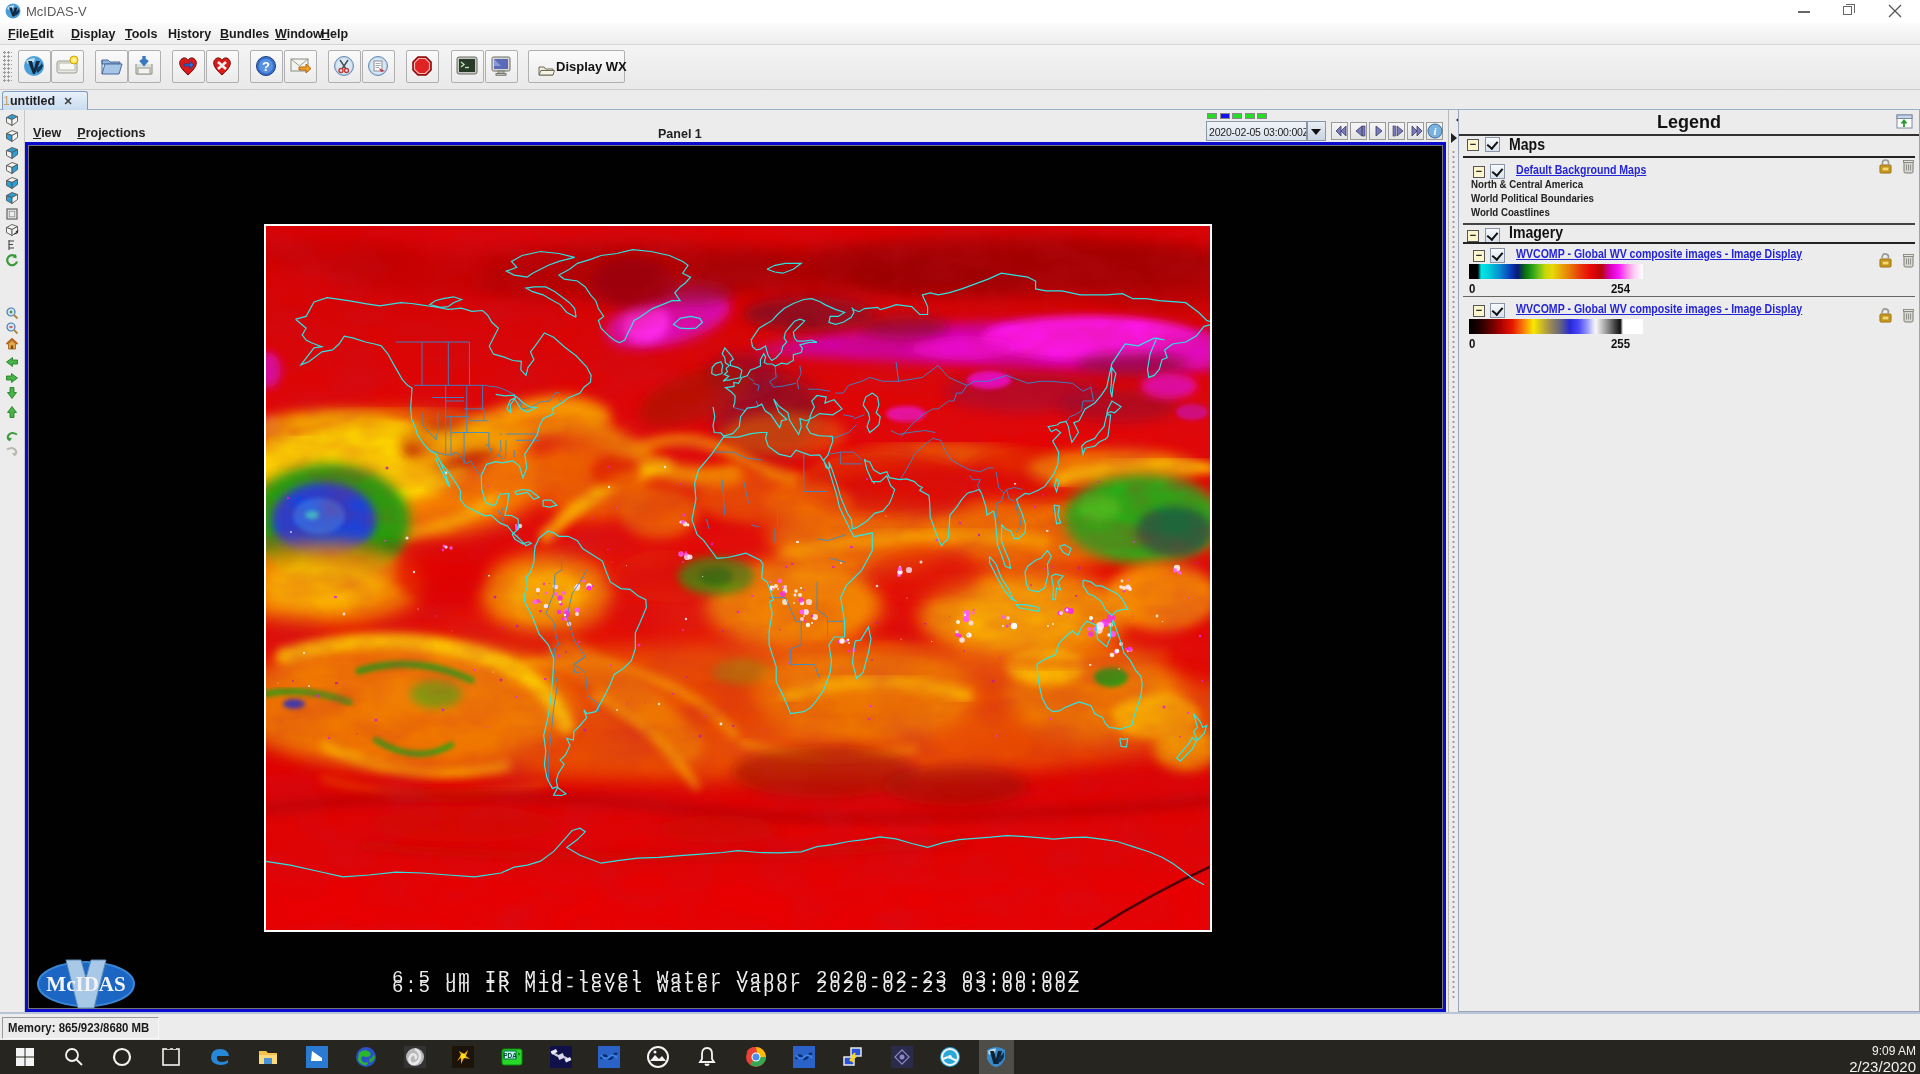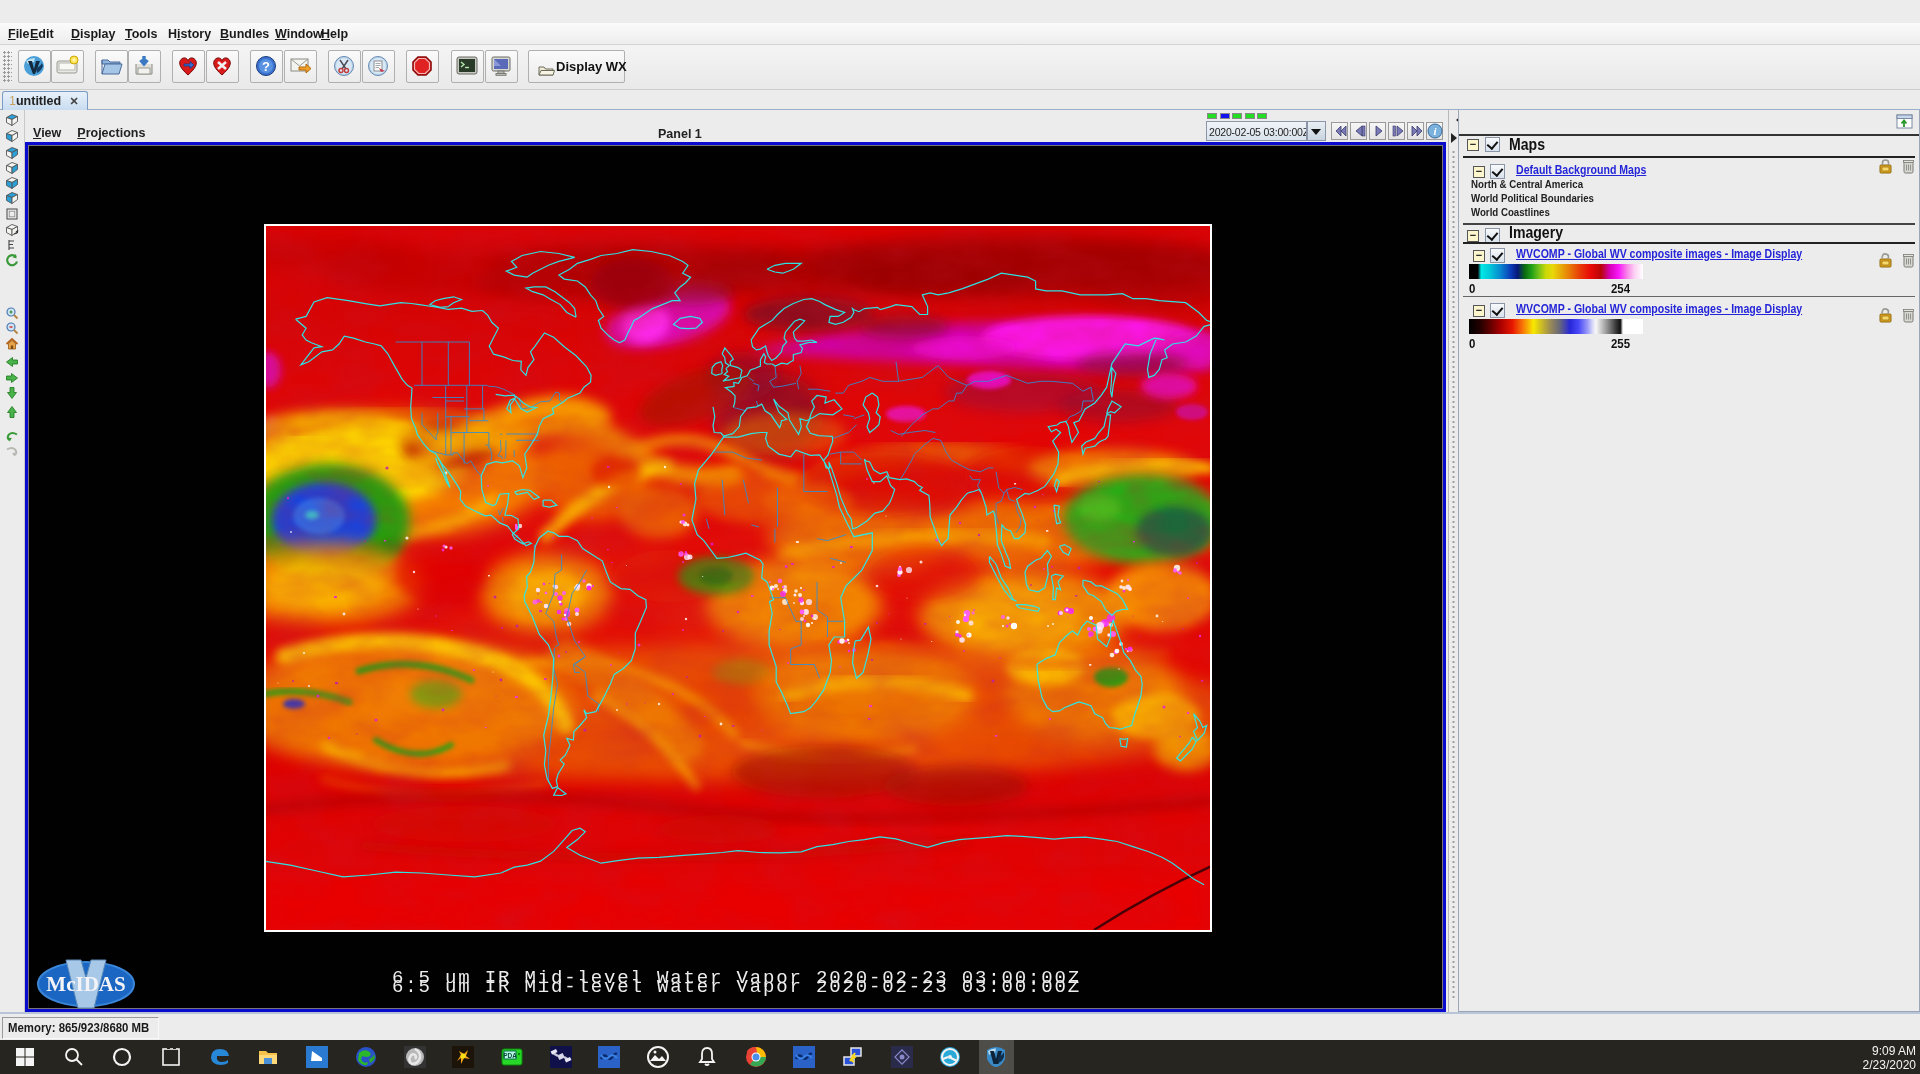--- a/index.html
+++ b/index.html
@@ -5,21 +5,21 @@
 .abs{position:absolute}
 #page{position:relative;width:1920px;height:1074px;background:#ececec}
 #titlebar{position:absolute;left:0;top:0;width:1920px;height:23px;background:#ffffff;z-index:40}
 #menubar{position:absolute;left:0;top:23px;width:1920px;height:22px;background:linear-gradient(#fbfbfb,#ededed);border-bottom:1px solid #d4d4d4;z-index:40}
 .menuitem{position:absolute;top:4px;font-size:12.5px;font-weight:bold;color:#1a1a1a}
 .menuitem u{text-decoration:underline}
 #toolbar{position:absolute;left:0;top:45px;width:1920px;height:45px;background:linear-gradient(#f4f4f4,#e9e9e9);border-bottom:1px solid #cccccc;z-index:40}
 .tbtn{position:absolute;top:5px;width:33px;height:33px;background:linear-gradient(#fafafa,#ebebeb);border:1px solid #b0b0b0;border-radius:2px}
 .tbtn svg{position:absolute;left:3px;top:3px}
 #tabbar{position:absolute;left:0;top:90px;width:1920px;height:20px;background:#ececec;border-bottom:1px solid #9ab0c8;z-index:30}
-#tab1{position:absolute;left:2px;top:91px;width:86px;height:19px;background:linear-gradient(#e8f1fa,#c8dcf0);border:1px solid #7a9cc4;border-bottom:none;border-radius:3px 3px 0 0;font-size:12.5px;font-weight:bold;color:#222;padding-left:6px;padding-top:2px;z-index:31;white-space:nowrap}
+#tab1{position:absolute;left:2px;top:91px;width:86px;height:19px;background:linear-gradient(#e8f1fa,#c8dcf0);border:1px solid #7a9cc4;border-bottom:none;border-radius:3px 3px 0 0;font-size:12.5px;font-weight:bold;color:#222;padding-top:2px;z-index:31;white-space:nowrap}
 #lefttools{position:absolute;left:0;top:110px;width:25px;height:902px;background:#ececec;border-right:1px solid #c8c8c8}
 #panelhdr{position:absolute;left:26px;top:110px;width:1422px;height:32px;background:#ececec}
 #vpmenus{position:absolute;left:7px;top:16px;font-size:12.5px;font-weight:bold;color:#222}
 #vpmenus span{margin-right:16px}
 #panel1lbl{position:absolute;left:632px;top:17px;font-size:12.5px;font-weight:bold;color:#222}
 #bluepanel{position:absolute;left:25px;top:142px;width:1421px;height:870px;background:#0b0bcd}
 #blackpanel{position:absolute;left:3px;top:3px;width:1415px;height:864px;background:#010101;border:1px solid #777}
 #legendsplit{position:absolute;left:1448px;top:105px;width:10px;height:907px;background:#ececec;border-left:1px solid #b8b8b8}
 #legend{position:absolute;left:1458px;top:105px;width:462px;height:907px;background:#ececec;border:1px solid #9aa6b8}
 #statusbar{position:absolute;left:0;top:1012px;width:1920px;height:28px;background:#ececec;border-top:2px solid #b8c4d8}
@@ -27,20 +27,35 @@
 #taskbar{position:absolute;left:0;top:1040px;width:1920px;height:34px;background:#26251f}
 .tico{position:absolute;top:5px;width:24px;height:24px}
 .legrow{position:absolute;font-size:12px;font-weight:bold;color:#111;white-space:nowrap;transform:scaleX(0.88);transform-origin:0 0}
 .leglink{color:#2525d8;text-decoration:underline}
 .minus{position:absolute;width:12px;height:12px;background:#fdf6cd;border:1px solid #555;font-size:11px;line-height:9px;text-align:center;color:#222;font-weight:bold}
 .chk{position:absolute;width:15px;height:15px;background:linear-gradient(#f8fafc,#d8e2ec);border:1px solid #8a96a8}
 .chk:after{content:"";position:absolute;left:3px;top:1px;width:5px;height:8px;border:solid #111;border-width:0 2px 2px 0;transform:rotate(40deg)}
 .annot{position:absolute;width:1415px;text-align:center;color:#ededed;font-family:"Liberation Mono",monospace;font-size:19px;letter-spacing:1.85px;white-space:pre}
 </style></head><body>
 <div id="page">
+    <div id="titlebar">
+      <div class="abs" style="left:5px;top:3px"><svg width="16" height="16" viewBox="0 0 16 16" style="">
+          <circle cx="8" cy="8" r="7.5" fill="#4a9fd8"></circle>
+          <path d="M2 5 Q5 2 9 2.5 L8 5.5 Q5 5.5 4 7 Z" fill="#c8e4f4"></path>
+          <path d="M4 4.5 L7 4.5 L8 10 L9.5 4.5 L12.5 4.5 L9.5 13.5 L7.5 13.5 Z" fill="#10263c"></path>
+          <path d="M9.5 9 Q12.5 8.5 14 5.5 L14.5 8.5 Q13 12 10.5 13 Z" fill="#0e3054"></path>
+        </svg></div>
+      <div class="abs" style="left:26px;top:4px;font-size:13px;color:#5a5a5a">McIDAS-V</div>
+      <div class="abs" style="left:1798px;top:11px;width:12px;height:1.5px;background:#666"></div>
+      <div class="abs" style="left:1843px;top:6px;width:9px;height:9px;border:1.5px solid #666"></div>
+      <div class="abs" style="left:1846px;top:4px;width:9px;height:9px;border-top:1.5px solid #666;border-right:1.5px solid #666"></div>
+      <div class="abs" style="left:1886px;top:2px"><svg width="18" height="18" viewBox="0 0 18 18" style="">
+          <path d="M3 3 L15 15 M15 3 L3 15" stroke="#555" stroke-width="1.3"></path>
+        </svg></div>
+    </div>
     <div id="menubar">
       <div class="menuitem" style="left:8px"><u>F</u>ile</div>
       <div class="menuitem" style="left:30px"><u>E</u>dit</div>
       <div class="menuitem" style="left:71px"><u>D</u>isplay</div>
       <div class="menuitem" style="left:125px"><u>T</u>ools</div>
       <div class="menuitem" style="left:168px">H<u>i</u>story</div>
       <div class="menuitem" style="left:220px"><u>B</u>undles</div>
       <div class="menuitem" style="left:275px"><u>W</u>indow</div>
       <div class="menuitem" style="left:321px"><u>H</u>elp</div>
     </div>
@@ -749,20 +764,21 @@
             <text x="50" y="33" text-anchor="middle" font-family="Liberation Serif" font-size="21" font-weight="bold" fill="#f4f4f8">McIDAS</text>
           </svg></div>
       </div>
     </div>
     <div id="legendsplit">
       <div class="abs" style="left:2px;top:10px;width:0;height:0;border:5px solid transparent;border-right:6px solid #222"></div>
       <div class="abs" style="left:2px;top:28px;width:0;height:0;border:5px solid transparent;border-left:6px solid #222"></div>
       <div class="abs" style="left:3px;top:45px;width:3px;height:850px;background-image:radial-gradient(circle at 1.5px 2px,#9a9a9a 1px,transparent 1.2px);background-size:3px 5px"></div>
     </div>
     <div id="legend">
+      <div style="position:absolute;left:0px;top:6px;width:460px;text-align:center;font-size:18px;font-weight:bold;color:#111">Legend</div>
       <div class="abs" style="left:437px;top:8px"><svg width="17" height="17" viewBox="0 0 17 17" style="">
           <rect x="1" y="1" width="15" height="13" fill="#fff" stroke="#7a8aa0"></rect>
           <rect x="1" y="1" width="15" height="3.5" fill="#c8d8ec" stroke="#7a8aa0"></rect>
           <path d="M8 13 L8 7 M5.5 9.5 L8 6.5 L10.5 9.5" stroke="#2a9a2a" stroke-width="1.8" fill="none"></path>
         </svg></div>
       <div class="abs" style="left:0px;top:28px;width:460px;height:1.5px;background:#333"></div>
       <div class="minus" style="left:8px;top:33px">−</div>
       <div class="chk" style="left:26px;top:31px"></div>
       <div class="legrow" style="left:50px;top:30px;font-size:16px">Maps</div>
       <div class="abs" style="left:4px;top:50px;width:452px;height:2px;background:#222"></div>
@@ -927,14 +943,14 @@
           <circle cx="12" cy="12" r="2" fill="#f4f4f4"></circle>
         </svg></div>
       <div class="abs" style="left:979px;top:0;width:35px;height:34px;background:#4e4d47"></div>
       <div class="tico" style="left:984px"><svg width="24" height="24" viewBox="0 0 24 24" style="">
           <path d="M12 2 Q17 2 21 5 L21 14 Q17 22 12 22 Q7 22 3 14 L3 5 Q7 2 12 2 Z" fill="#3a8ac8"></path>
           <path d="M4 6 Q8 3 12 3.5 L11 8 Q7 8 5 10 Z" fill="#b8dcf0"></path>
           <path d="M6 6 L10 6 L12 14 L14 6 L18 6 L14.5 19 L9.5 19 Z" fill="#0e2238"></path>
           <path d="M14 12 Q18 11 20 7 L20 12 Q18 17 14 18 Z" fill="#0e2e4e"></path>
         </svg></div>
       <div class="abs" style="left:1856px;top:4px;width:60px;text-align:right;font-size:12px;color:#f4f4f4">9:09 AM</div>
-      <div class="abs" style="left:1848px;top:18px;width:68px;text-align:right;font-size:12px;color:#f4f4f4">2/23/2020</div>
+      <div class="abs" style="left:1848px;top:18px;width:68px;text-align:right;font-size:15px;color:#f4f4f4">2/23/2020</div>
     </div>
   </div>
 </body></html>

